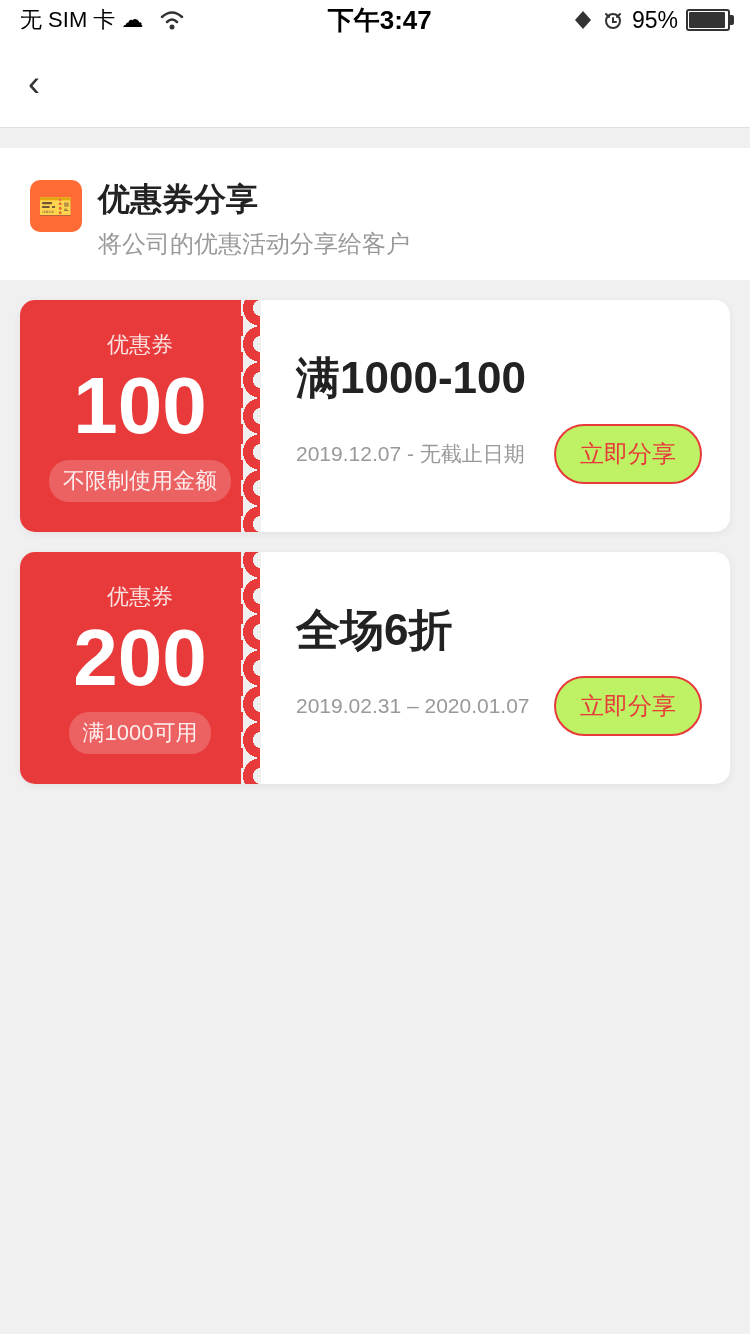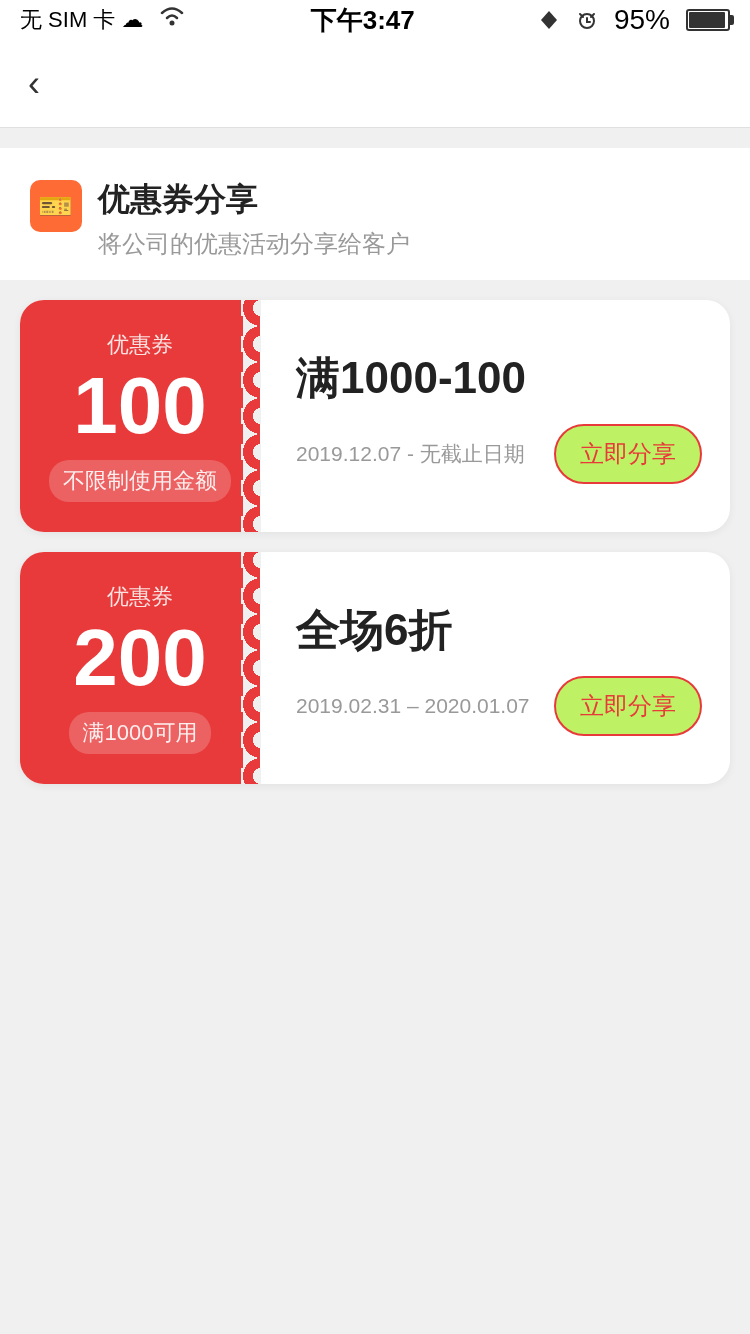--- a/index.html
+++ b/index.html
@@ -20,33 +20,33 @@
       background: #fff;
       display: flex;
       align-items: center;
       justify-content: space-between;
       padding: 0 20px;
       font-size: 24px;
       font-weight: 500;
     }
     .status-left {
       display: flex;
-      align-items: flex-start;
+      align-items: center;
       gap: 14px;
       font-size: 22px;
     }
     .status-center {
       font-size: 26px;
       font-weight: 600;
     }
     .status-right {
       display: flex;
       align-items: center;
-      gap: 16px;
-      font-size: 28px;
+      gap: 8px;
+      font-size: 23px;
     }
     .battery-icon {
       display: inline-block;
       width: 44px;
       height: 22px;
       border: 2px solid #333;
       border-radius: 3px;
       position: relative;
     }
     .battery-icon::after {
@@ -132,21 +132,21 @@
       padding: 20px 20px 20px 20px;
       display: flex;
       flex-direction: column;
       gap: 20px;
       background: #f0f0f0;
     }
 
     
     .coupon-card {
       background: #fff;
-      border-radius: 24px;
+      border-radius: 15px;
       overflow: hidden;
       display: flex;
       box-shadow: 0 2px 8px rgba(0,0,0,0.06);
     }
 
     
     .coupon-left {
       width: 240px;
       background: #e83a3a;
       display: flex;

